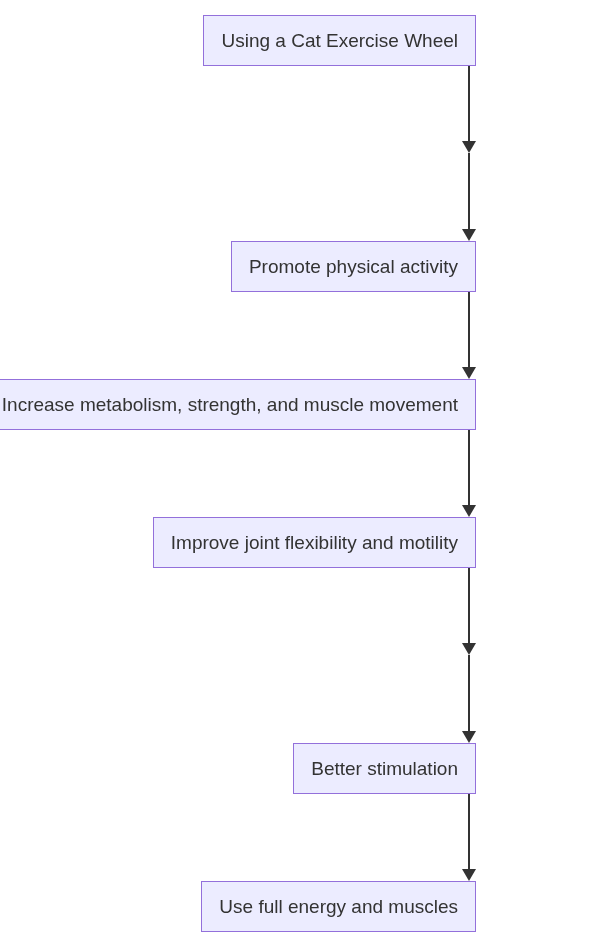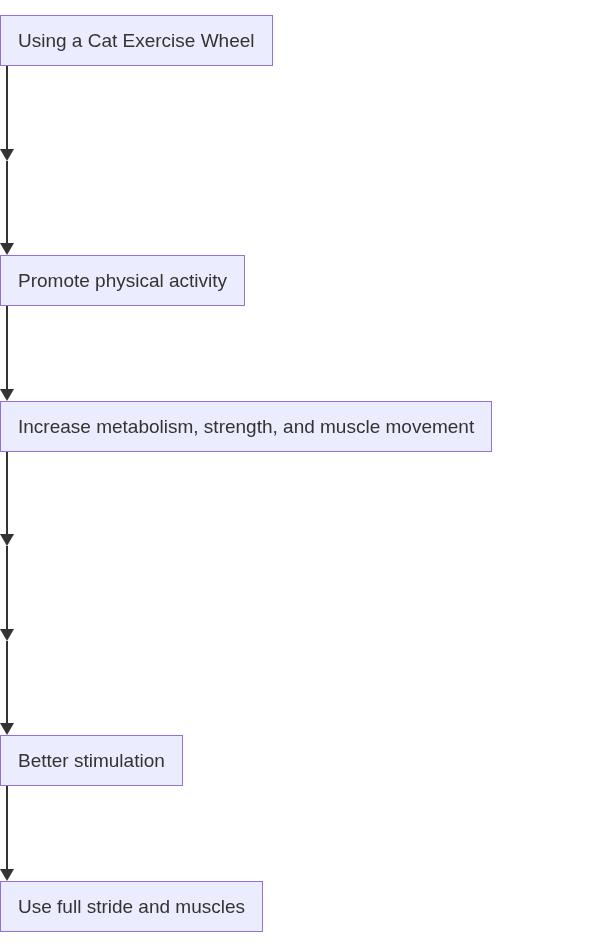--- a/index.html
+++ b/index.html
@@ -13,21 +13,21 @@
     font-family: "Liberation Sans", sans-serif;
     overflow: hidden;
   }
   .flowchart {
     width: 476px;
     height: 950px;
     box-sizing: border-box;
     padding: 15px 0 18px 0;
     display: flex;
     flex-direction: column;
-    align-items: flex-start;
+    align-items: flex-end;
     justify-content: space-between;
   }
   .node {
     background: #ECECFF;
     border: 1px solid #9370DB;
     color: #333333;
     font-size: 19px;
     line-height: 1;
     padding: 15px 17px;
     text-align: center;
@@ -81,34 +81,35 @@
     <div class="head"></div>
   </div>
 
   <div class="node">Increase metabolism, strength, and muscle movement</div>
 
   <div class="arrow">
     <div class="shaft"></div>
     <div class="head"></div>
   </div>
 
+  <div class="node">Improve joint flexibility and motility</div>
 
   <div class="arrow">
     <div class="shaft"></div>
     <div class="head"></div>
   </div>
 
 
   <div class="arrow">
     <div class="shaft"></div>
     <div class="head"></div>
   </div>
 
   <div class="node">Better stimulation</div>
 
   <div class="arrow">
     <div class="shaft"></div>
     <div class="head"></div>
   </div>
 
-  <div class="node">Use full stride and muscles</div>
+  <div class="node">Use full energy and muscles</div>
 
 </div>
 
 </body></html>

